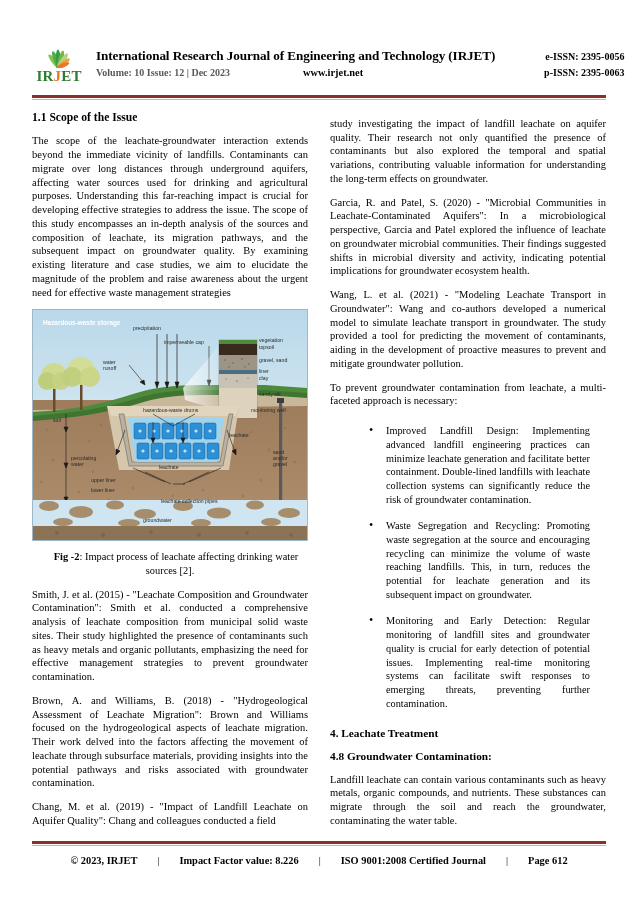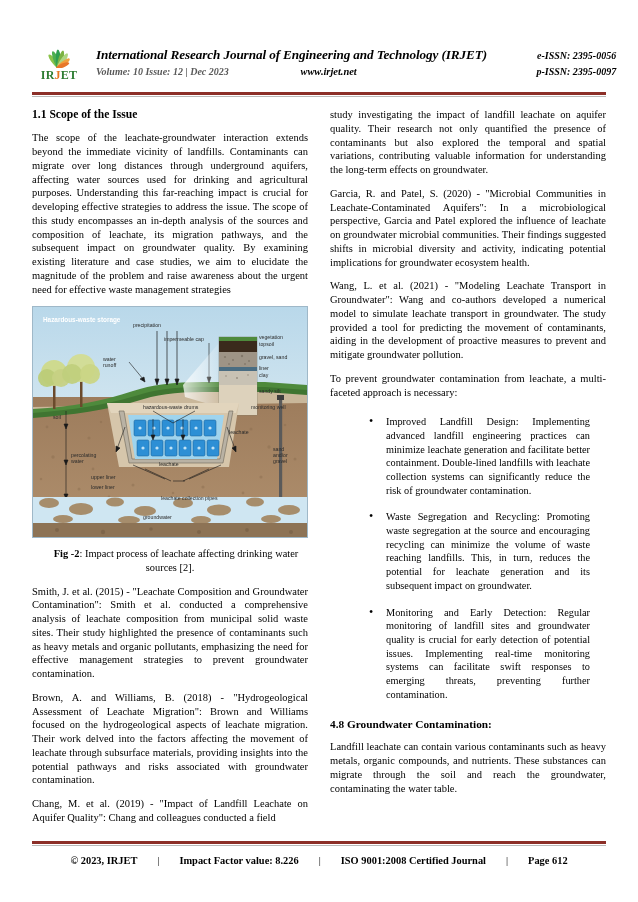--- a/index.html
+++ b/index.html
@@ -33,30 +33,30 @@
     display: flex;
     flex-direction: column;
     align-items: center;
     justify-content: center;
     padding-right: 4px;
   }
   .logo-mark { width: 46px; height: 26px; display:block; }
   .logo-word {
     font-family: "Liberation Serif", serif;
     font-weight: bold;
-    font-size: 12px;
+    font-size: 15px;
     letter-spacing: 0.2px;
     line-height: 1;
     margin-top: 1px;
   }
   .logo-word .ir { color: #2e7d32; }
   .logo-word .j  { color: #e87722; }
   .logo-word .et { color: #2e7d32; }
 
-  .head-text { flex: 1 1 auto; padding-left: 6px; font-style: italic; }
+  .head-text { flex: 1 1 auto; padding-left: 6px; }
   .head-row1 {
     display: flex;
     align-items: baseline;
     justify-content: space-between;
   }
   .head-row2 {
     display: flex;
     align-items: baseline;
     justify-content: space-between;
     margin-top: 3px;
@@ -96,20 +96,21 @@
     height: 1px;
     background: #b9b9b9;
     margin-top: 1px;
   }
 
   
   .columns {
     display: flex;
     gap: 22px;
     margin-top: 11px;
+    align-items: flex-end;
   }
   .col { width: 276px; flex: 0 0 276px; }
 
   h2.sec {
     font-size: 11.6px;
     font-weight: bold;
     margin: 0 0 9px 0;
     line-height: 1.25;
   }
   h3.subsec {
@@ -210,21 +211,21 @@
       <div class="logo-word"><span class="ir">IR</span><span class="j">J</span><span class="et">ET</span></div>
     </div>
     <div class="head-text">
       <div class="head-row1">
         <div class="journal-title">International Research Journal of Engineering and Technology (IRJET)</div>
         <div class="issn">e-ISSN: 2395-0056</div>
       </div>
       <div class="head-row2">
         <div class="vol-line">Volume: 10 Issue: 12 | Dec  2023</div>
         <div class="site-url">www.irjet.net</div>
-        <div class="issn">p-ISSN: 2395-0097</div>
+        <div class="issn">p-ISSN: 2395-0063</div>
       </div>
     </div>
   </div>
   <div class="head-rule"></div>
   <div class="head-rule-thin"></div>
 
   <div class="columns">
 
     <div class="col">
 
@@ -475,20 +476,21 @@
       <p class="body">Wang, L. et al. (2021) - "Modeling Leachate Transport in Groundwater": Wang and co-authors developed a numerical model to simulate leachate transport in groundwater. The study provided a tool for predicting the movement of contaminants, aiding in the development of proactive measures to prevent and mitigate groundwater pollution.</p>
 
       <p class="body">To prevent groundwater contamination from leachate, a multi-faceted approach is necessary:</p>
 
       <ul class="bullets">
         <li>Improved Landfill Design: Implementing advanced landfill engineering practices can minimize leachate generation and facilitate better containment. Double-lined landfills with leachate collection systems can significantly reduce the risk of groundwater contamination.</li>
         <li>Waste Segregation and Recycling: Promoting waste segregation at the source and encouraging recycling can minimize the volume of waste reaching landfills. This, in turn, reduces the potential for leachate generation and its subsequent impact on groundwater.</li>
         <li>Monitoring and Early Detection: Regular monitoring of landfill sites and groundwater quality is crucial for early detection of potential issues. Implementing real-time monitoring systems can facilitate swift responses to emerging threats, preventing further contamination.</li>
       </ul>
 
+      <h3 class="subsec">4. Leachate Treatment</h3>
       <h3 class="subsec">4.8 Groundwater Contamination:</h3>
       <p class="body last">Landfill leachate can contain various contaminants such as heavy metals, organic compounds, and nutrients. These substances can migrate through the soil and reach the groundwater, contaminating the water table.</p>
     </div>
   </div>
 
   <div class="footer-wrap">
     <div class="foot-rule"></div>
     <div class="foot-rule-thin"></div>
     <div class="footer-line">
       <span class="seg">© 2023, IRJET</span>

